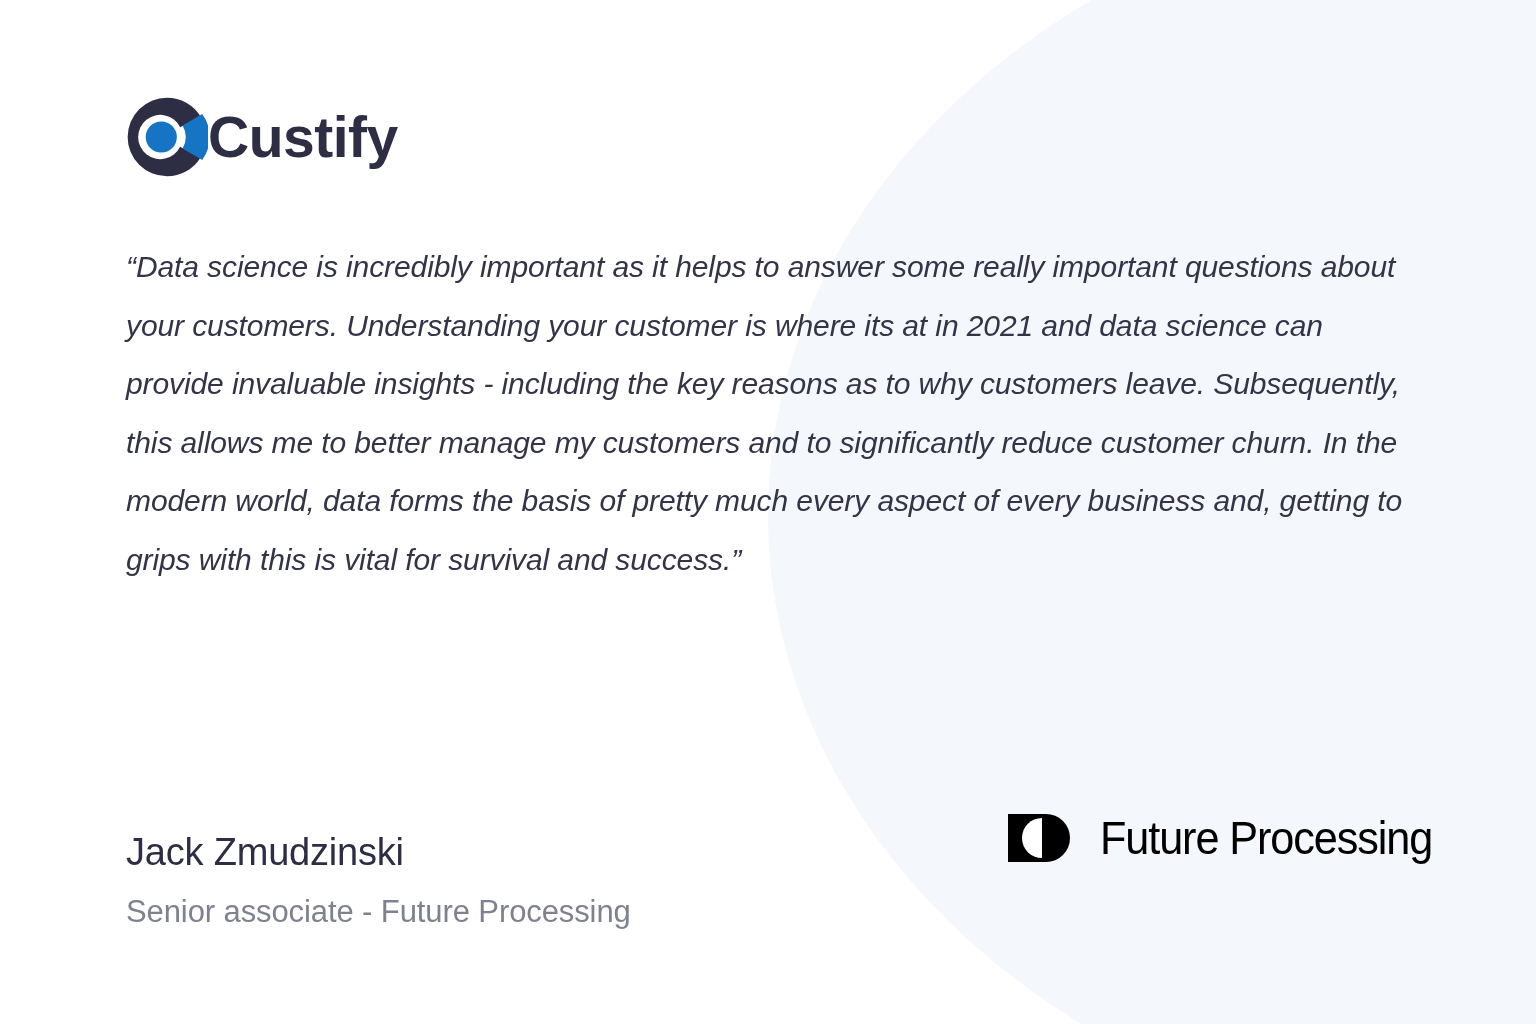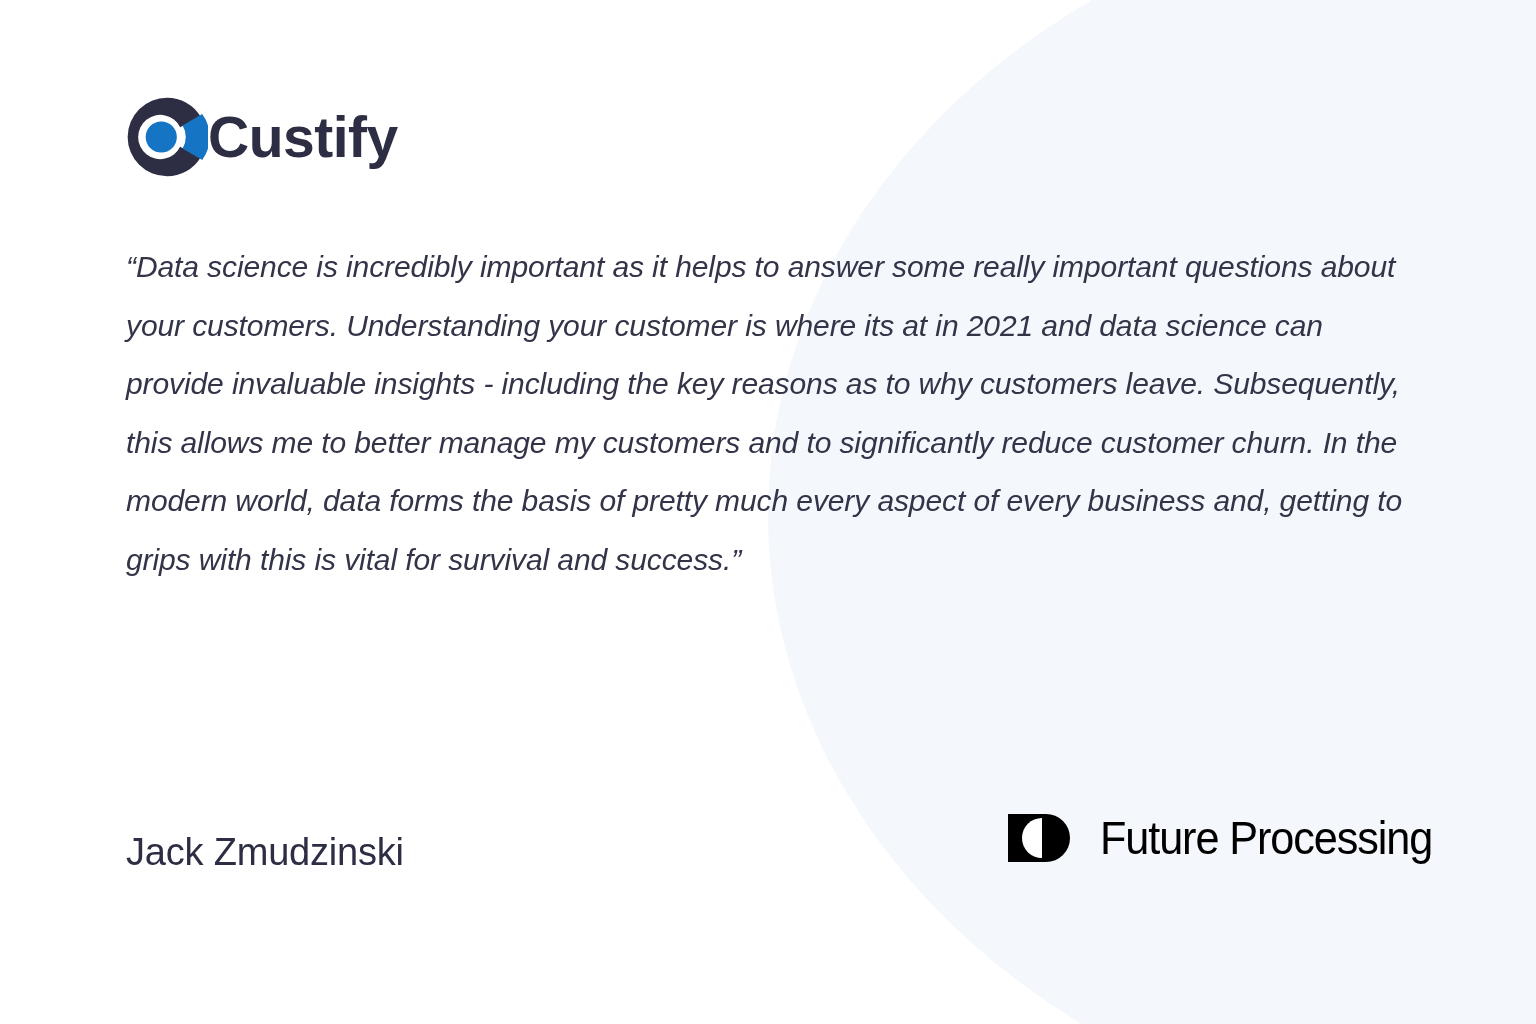--- a/index.html
+++ b/index.html
@@ -138,20 +138,21 @@
 
         <circle cx="43" cy="50" r="19" fill="#1574c4"></circle>
       </svg>
       <div class="brand-name">Custify</div>
     </div>
 
     <div class="quote">“Data science is incredibly important as it helps to answer some really important questions about your customers. Understanding your customer is where its at in 2021 and data science can provide invaluable insights - including the key reasons as to why customers leave. Subsequently, this allows me to better manage my customers and to significantly reduce customer churn. In the modern world, data forms the basis of pretty much every aspect of every business and, getting to grips with this is vital for survival and success.”</div>
 
     <div class="attribution">
       <div class="author-name">Jack Zmudzinski</div>
+      <div class="author-role">Senior associate - Future Processing</div>
     </div>
 
     <div class="partner-logo">
       <svg class="partner-mark" viewBox="0 0 62 48">
         <path d="M0 0 H38 A24 24 0 0 1 38 48 H0 Z" fill="#000000"></path>
         <path d="M34 4 A20 20 0 0 0 34 44 Z" fill="#ffffff"></path>
       </svg>
       <div class="partner-name">Future Processing</div>
     </div>
 

